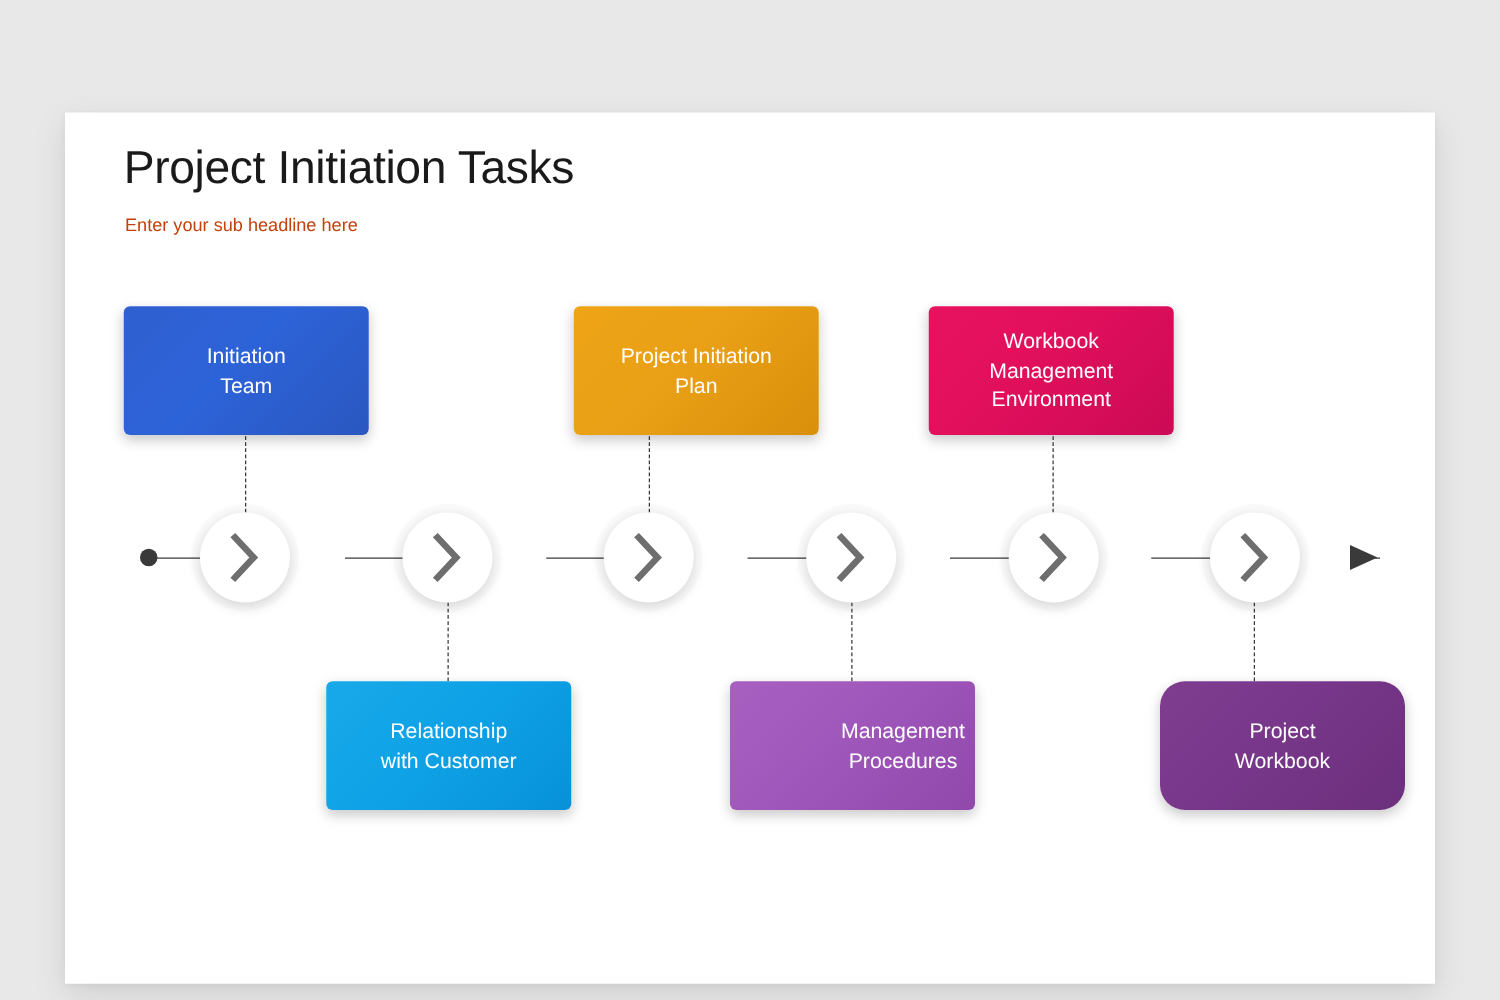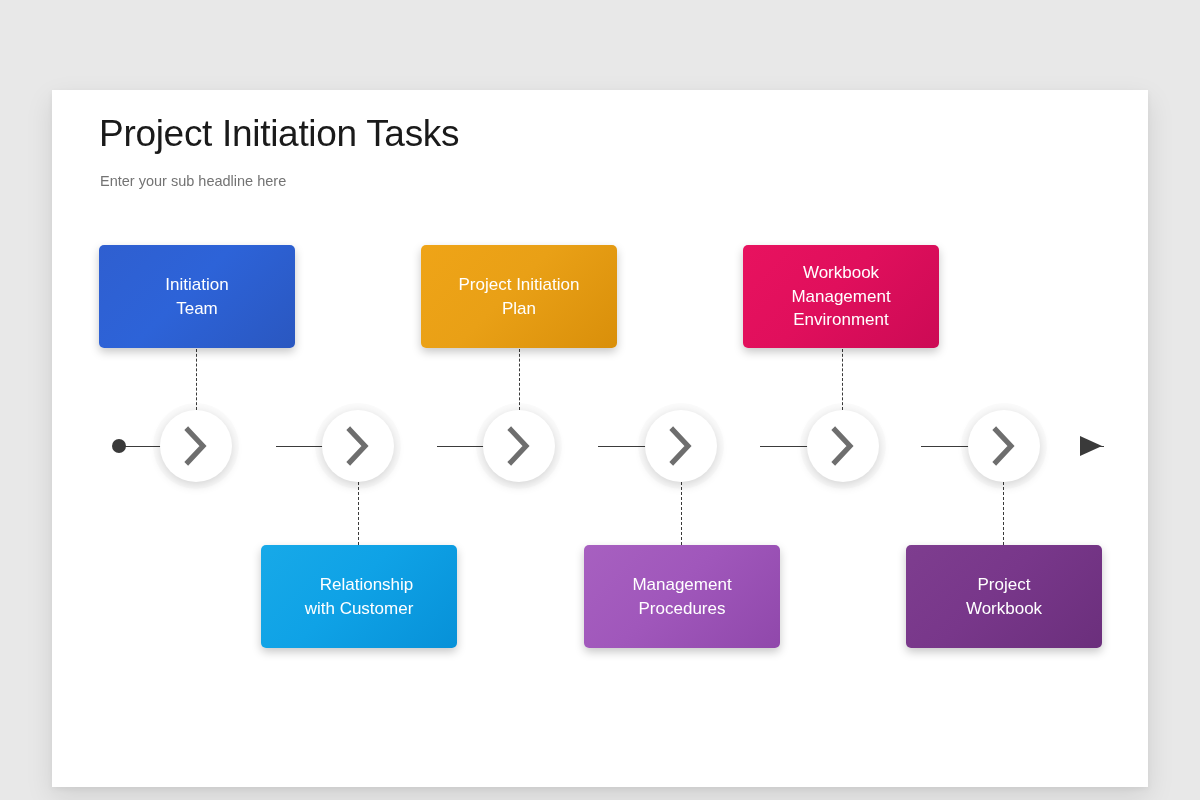--- a/index.html
+++ b/index.html
@@ -34,21 +34,21 @@
     letter-spacing: -0.3px;
     white-space: nowrap;
   }
 
   #page-subtitle {
     position: absolute;
     left: 48px;
     top: 83px;
     font-size: 14.5px;
     font-weight: 400;
-    color: #737373;
+    color: #c2410c;
     white-space: nowrap;
   }
 
   
   #timeline {
     position: absolute;
     left: 0;
     top: 0;
     width: 1096px;
     height: 615px;
@@ -120,24 +120,24 @@
     font-size: 17px;
     line-height: 1.38;
     box-shadow: 0 4px 10px rgba(0,0,0,0.22);
     cursor: pointer;
     box-sizing: border-box;
     padding: 0 8px;
   }
   .task-box .label { white-space: pre-line; }
 
   .box-blue   { background: linear-gradient(135deg, #2f5fd0 0%, #2d63d8 45%, #2a57c0 100%); }
-  .box-orange { background: linear-gradient(135deg, #efa417 0%, #e9a016 45%, #d98f0a 100%); }
+  .box-orange { background: linear-gradient(135deg, #efa417 0%, #e9a016 45%, #d98f0a 100%); margin-left: 38px; }
   .box-pink   { background: linear-gradient(135deg, #e8125f 0%, #e00f5c 45%, #cc0a55 100%); }
-  .box-cyan   { background: linear-gradient(135deg, #17a9e8 0%, #0fa2e6 45%, #0791d8 100%); text-align: right; }
-  .box-purple { background: linear-gradient(135deg, #a760c0 0%, #a057bb 45%, #9048ab 100%); }
+  .box-cyan   { background: linear-gradient(135deg, #17a9e8 0%, #0fa2e6 45%, #0791d8 100%); }
+  .box-purple { background: linear-gradient(135deg, #a760c0 0%, #a057bb 45%, #9048ab 100%); justify-content: flex-end; }
   .box-dkpurple { background: linear-gradient(135deg, #7e3d8f 0%, #78378a 45%, #6b2f7c 100%); }
 </style>
 </head>
 <body>
 
 <div id="slide-canvas">
 
   <div id="page-title">Project Initiation Tasks</div>
   <div id="page-subtitle">Enter your sub headline here</div>
 
@@ -221,18 +221,18 @@
   </div>
 
   <div class="task-box box-cyan" style="left:209px; top:455px;">
     <span class="label">Relationship
 with Customer</span>
   </div>
   <div class="task-box box-purple" style="left:532px; top:455px;">
     <span class="label">Management
 Procedures</span>
   </div>
-  <div class="task-box box-dkpurple" style="left:854px; top:455px;">
+  <div class="task-box box-dkpurple" style="left:876px; top:455px;border-radius:20px;">
     <span class="label">Project
 Workbook</span>
   </div>
 
 </div>
 
 </body></html>

